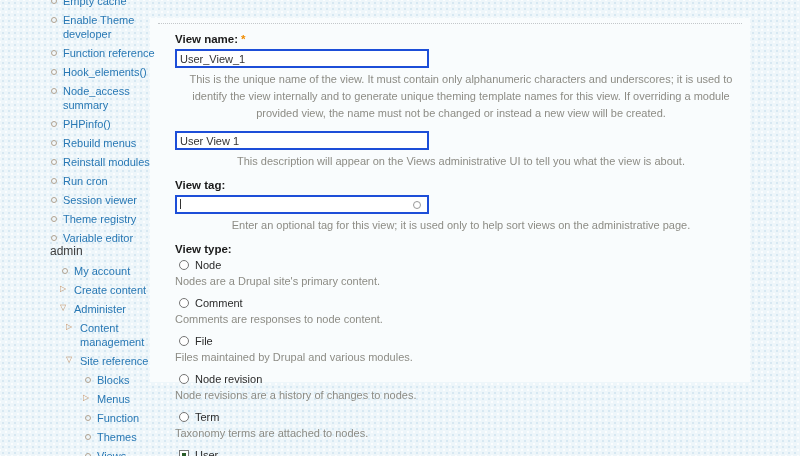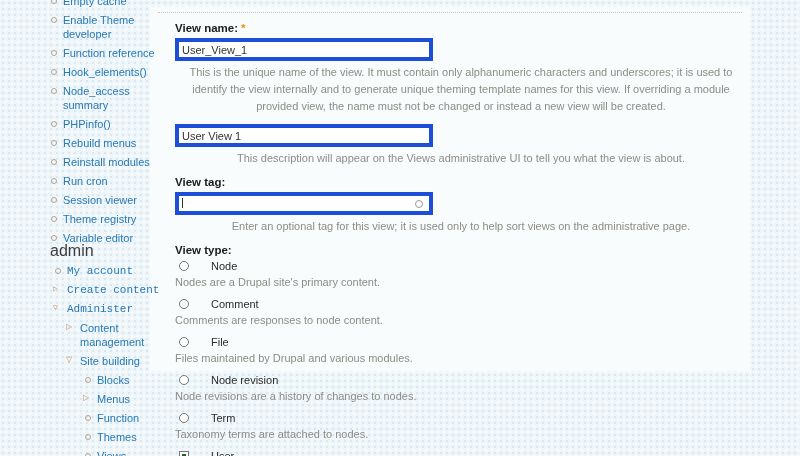--- a/index.html
+++ b/index.html
@@ -6,56 +6,56 @@
   body{
     width:800px;height:456px;overflow:hidden;position:relative;
     font-family:"Liberation Sans", sans-serif;font-size:11px;
     background-color:#eef6fa;
     background-image:
       radial-gradient(#d7e8f2 1px, rgba(0,0,0,0) 1.3px),
       radial-gradient(#fbfdfe 1px, rgba(0,0,0,0) 1.3px);
     background-size:6px 6px;
     background-position:0 0,3px 3px;
   }
-  .panel{position:absolute;left:150px;top:7px;width:600px;height:364px;background:#f9fcfd;text-decoration:underline;}
+  .panel{position:absolute;left:150px;top:18px;width:600px;height:364px;background:#f9fcfd;text-decoration:underline;}
   .panel-top-border{position:absolute;left:8px;right:8px;top:5px;border-top:1px dotted #c3c7ca;height:0;}
 
   
   .sidebar{position:absolute;left:0;top:0;width:150px;height:324px;}
   ul.menu{list-style:none;margin:0;padding:0;}
   .menu-item{position:relative;padding-left:13px;margin-bottom:5px;line-height:14px;}
   .menu-link{color:#2878b4;text-decoration:none;cursor:pointer;display:inline-block;}
   .devel-menu{position:absolute;top:-6px;left:50px;}
   .devel-menu .menu-item{width:104px;}
   .admin-menu-section{position:absolute;top:244px;left:50px;width:110px;}
-  .admin-header{color:#3c3c3c;font-size:16px;line-height:14px;margin-bottom:6px;}
-  .admin-menu .menu-item.level-1{margin-left:4px;width:95px;font-family:Liberation Mono, monospace;}
+  .admin-header{color:#3c3c3c;font-size:12px;line-height:14px;margin-bottom:6px;}
+  .admin-menu .menu-item.level-1{margin-left:11px;width:95px;}
   .admin-menu .menu-item.level-2{margin-left:17px;width:75px;}
   .admin-menu .menu-item.level-3{margin-left:34px;width:70px;}
   .bullet{position:absolute;left:0;top:3px;width:9px;height:9px;}
   .bullet-circle{width:4px;height:4px;border:1px solid #b2a391;border-radius:50%;top:4px;left:1px;background:transparent;}
   .bullet-glyph{font-size:8px;color:#c4946a;top:1px;left:-1px;line-height:9px;}
 
   
   .form{position:absolute;left:25px;top:8px;width:572px;color:#333;}
   .form-item{margin-bottom:9px;}
   .item-label{font-weight:bold;color:#1b1b1b;display:block;margin:7px 0 4px;font-size:11.5px;}
   .required{color:#f08c00;font-weight:bold;margin-left:3px;}
   .text-input{
-    width:244px;height:13px;border:4px solid #1d4ed8;background:#fff;
+    width:244px;height:13px;border:2px solid #1d4ed8;background:#fff;
     font-family:"Liberation Sans", sans-serif;font-size:11px;color:#333;
     padding:1px 3px;display:block;
   }
   .tag-input{position:relative;}
   .caret{position:absolute;left:3px;top:2px;width:1px;height:10px;background:#333;}
   .throbber{position:absolute;right:6px;top:4px;width:6px;height:6px;border:1px solid #999;border-radius:50%;background:transparent;}
   .help{color:#8d8c85;line-height:17px;margin:3px 0 0 0;text-align:center;}
 
   .view-type-option{margin-bottom:8px;}
-  .option-row{display:flex;align-items:center;margin-bottom:3px;gap:16px;}
+  .option-row{display:flex;align-items:center;margin-bottom:3px;}
   .radio{
     width:8px;height:8px;border:1px solid #757575;border-radius:50%;
     background:#fff;margin:0 6px 0 4px;position:relative;cursor:pointer;flex:0 0 auto;
   }
   .radio.selected{border-radius:0;}
   .radio.selected::after{content:"";position:absolute;left:2px;top:2px;width:4px;height:4px;background:#2a5d2a;}
   .option-label{color:#2b2b2b;cursor:pointer;}
   .option-help{color:#8d8c85;line-height:15px;}
 </style>
 </head>
@@ -202,21 +202,21 @@
         <li class="menu-item level-1">
     <span class="bullet bullet-glyph">▽</span>
     <a class="menu-link">Administer</a>
   </li>
         <li class="menu-item level-2">
     <span class="bullet bullet-glyph">▷</span>
     <a class="menu-link">Content management</a>
   </li>
         <li class="menu-item level-2">
     <span class="bullet bullet-glyph">▽</span>
-    <a class="menu-link">Site building</a>
+    <a class="menu-link">Site reference</a>
   </li>
         <li class="menu-item level-3">
     <span class="bullet bullet-circle"></span>
     <a class="menu-link">Blocks</a>
   </li>
         <li class="menu-item level-3">
     <span class="bullet bullet-glyph">▷</span>
     <a class="menu-link">Menus</a>
   </li>
         <li class="menu-item level-3">

